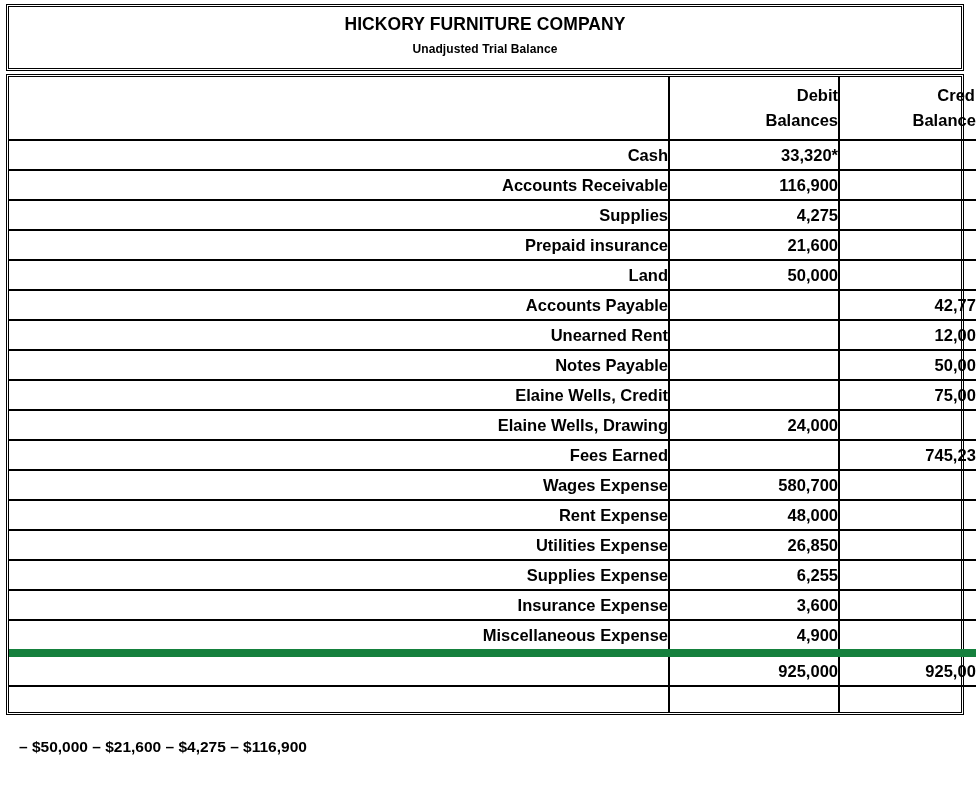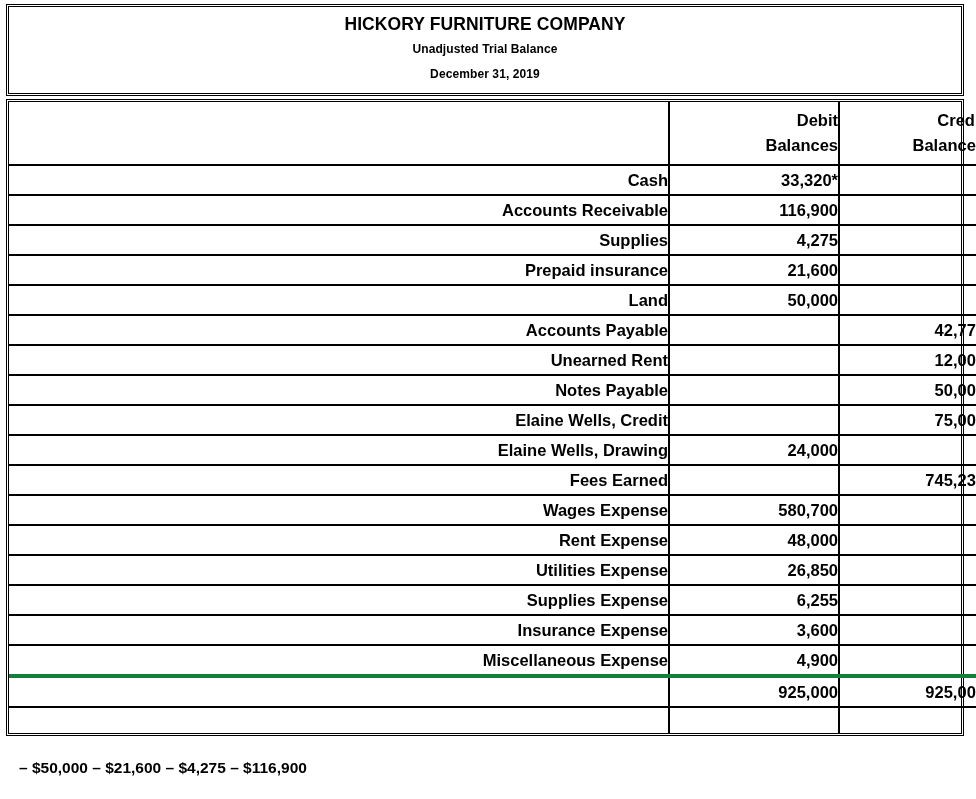--- a/index.html
+++ b/index.html
@@ -90,21 +90,21 @@
     white-space: nowrap;
   }
   td.amt {
     text-align: right;
     padding-right: 12px;
     height: 28px;
     line-height: 28px;
     white-space: nowrap;
   }
   tr.totals td.amt, tr.totals td.acct {
-    border-top: 4px solid #15803d;
+    border-top: 8px solid #15803d;
   }
   tr.blank td { height: 26px; }
 
   
   .footnote {
     margin-top: 20px;
     padding-left: 6px;
     font-size: 15.5px;
     font-weight: bold;
     line-height: 24px;
@@ -114,21 +114,20 @@
   .footnote .fn-line.cont { padding-left: 7px; }
 </style>
 </head>
 <body>
 
 <div class="page">
 
   <div class="title-box">
     <div class="title-line company">HICKORY FURNITURE COMPANY</div>
     <div class="title-line">Unadjusted Trial Balance</div>
-    <div class="title-line">December 31, 2019</div>
   </div>
 
   <div class="tb-wrap">
     <table class="tb">
       <colgroup>
         <col class="c-acct">
           <col class="c-debit">
           <col class="c-credit">
       </colgroup>
       <tbody>

